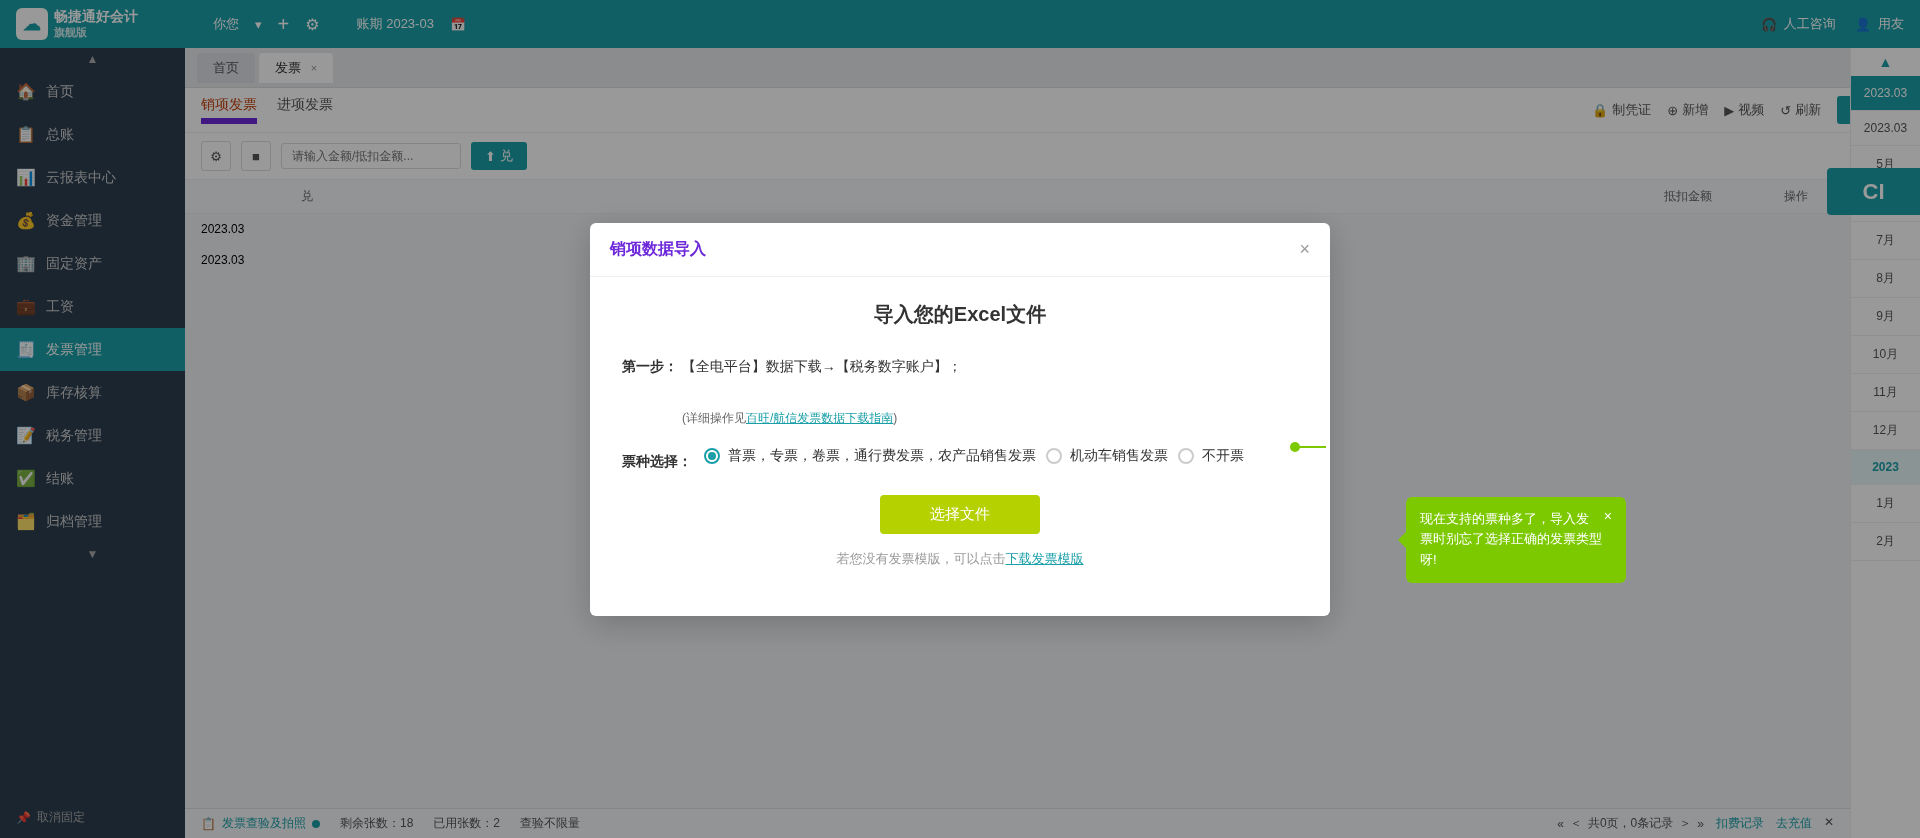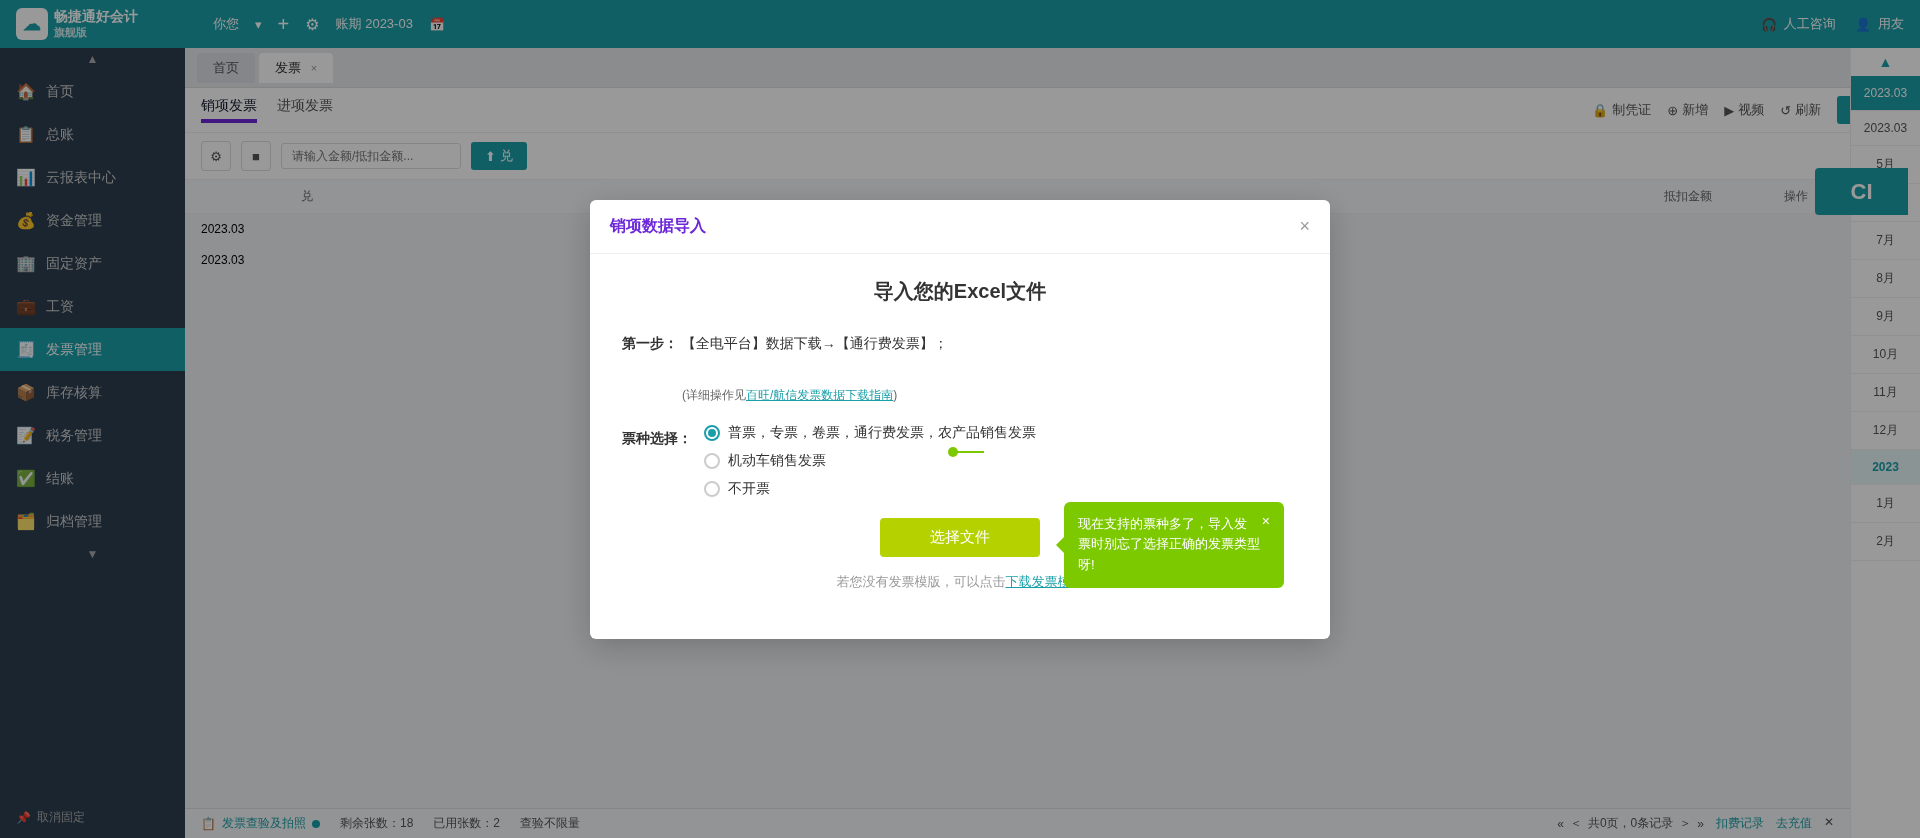--- a/index.html
+++ b/index.html
@@ -63,21 +63,21 @@
     .tab-close { margin-left: 6px; color: #999; font-size: 11px; cursor: pointer; }
     .tab-maximize { margin-left: auto; display: flex; gap: 8px; color: #999; }
 
     
     .page-header {
       display: flex; align-items: center; background: white;
       padding: 8px 16px; border-bottom: 1px solid #eee; gap: 20px;
     }
     .page-tabs { display: flex; gap: 20px; }
     .page-tab { font-size: 14px; color: #555; cursor: pointer; padding-bottom: 4px; }
-    .page-tab.active { color: #0f172a; border-bottom: 4px solid #6d28d9; font-weight: 500; }
+    .page-tab.active { color: #c2410c; border-bottom: 6px solid #6d28d9; font-weight: 500; }
     .page-header-actions { margin-left: auto; display: flex; align-items: center; gap: 16px; color: #555; font-size: 13px; }
     .page-header-actions .btn-period {
       background: #1a9fa8; color: white; border: none; padding: 5px 14px;
       border-radius: 3px; cursor: pointer; font-size: 13px;
     }
 
     
     .toolbar {
       display: flex; align-items: center; padding: 8px 16px; background: white;
       border-bottom: 1px solid #eee; gap: 10px;
@@ -152,21 +152,21 @@
     .modal-close { cursor: pointer; font-size: 18px; color: #999; background: none; border: none; line-height: 1; }
     .modal-body { padding: 24px 32px; }
     .modal-main-title { text-align: center; font-size: 20px; font-weight: 600; color: #333; margin-bottom: 24px; }
 
     .step-section { margin-bottom: 20px; }
     .step-label { font-size: 14px; font-weight: 600; color: #333; margin-bottom: 8px; display: inline; }
     .step-content { font-size: 14px; color: #333; line-height: 2; }
 
     .ticket-section { display: flex; align-items: flex-start; gap: 12px; margin-bottom: 16px; }
     .ticket-label { font-size: 14px; font-weight: 600; color: #333; white-space: nowrap; line-height: 2; }
-    .radio-group { display: flex; flex-direction: column; gap: 10px; }
+    .radio-group { display: flex; gap: 10px; }
     .radio-item { display: flex; align-items: center; gap: 8px; font-size: 14px; color: #333; cursor: pointer; }
     .radio-circle {
       width: 16px; height: 16px; border-radius: 50%; border: 2px solid #ccc;
       display: flex; align-items: center; justify-content: center; flex-shrink: 0;
     }
     .radio-circle.checked { border-color: #1a9fa8; }
     .radio-circle.checked::after {
       content: ''; width: 8px; height: 8px; border-radius: 50%; background: #1a9fa8;
     }
 
@@ -198,21 +198,21 @@
     .tooltip-line {
       position: absolute; left: -32px; top: 50%; width: 32px; height: 2px;
       background: #7dc900; transform: translateY(-50%);
     }
     .tooltip-close {
       float: right; cursor: pointer; margin-left: 8px; font-size: 14px; line-height: 1;
     }
 
     
     .ci-badge {
-      position: fixed; top: 168px; right: 12px; width: 93px; height: 47px;
+      position: fixed; top: 168px; right: 0; width: 93px; height: 47px;
       background: #1a9fa8; color: white; font-size: 22px; font-weight: bold;
       display: flex; align-items: center; justify-content: center;
       border-radius: 4px 0 0 4px; z-index: 95; cursor: pointer;
     }
   </style>
 </head>
 <body>
 
 <div class="top-bar">
   <div class="top-bar-logo">
@@ -220,21 +220,21 @@
     <div>
       <div style="font-size:14px;line-height:1.2;">畅捷通好会计</div>
       <div style="font-size:11px;opacity:0.8;">旗舰版</div>
     </div>
   </div>
   <div class="top-bar-center">
     <span style="cursor:pointer;">你您</span>
     <span style="cursor:pointer;">▾</span>
     <span style="font-size:20px;cursor:pointer;">+</span>
     <span style="cursor:pointer;font-size:16px;">⚙</span>
-    <span style="display:flex;align-items:center;gap:6px;">账期 2023-03</span>
+    <span style="display:flex;align-items:center;gap:6px;margin-left:21px;">账期 2023-03</span>
     <span style="cursor:pointer;">📅</span>
   </div>
   <div class="top-bar-right">
     <div class="service">
       <span>🎧</span>
       <span>人工咨询</span>
     </div>
     <div class="service">
       <span>👤</span>
       <span>用友</span>
@@ -430,21 +430,21 @@
   <div class="modal">
     <div class="modal-header">
       <span class="modal-title">销项数据导入</span>
       <button class="modal-close">×</button>
     </div>
     <div class="modal-body">
       <div class="modal-main-title">导入您的Excel文件</div>
 
       <div class="step-section">
         <span class="step-label">第一步：</span>
-        <span class="step-content">【全电平台】数据下载→【通行费发票】；</span><br>
+        <span class="step-content">【全电平台】数据下载→【税务数字账户】；</span><br>
         <br>
         <br>
         <span style="padding-left:60px;font-size:12px;color:#666;">
           <span>(详细操作见</span><a href="#" style="color:#1a9fa8;text-decoration:underline;">百旺/航信发票数据下载指南</a><span>)</span>
         </span>
       </div>
 
 
       <div class="ticket-section" style="position:relative;">
         <span class="ticket-label">票种选择：</span>

